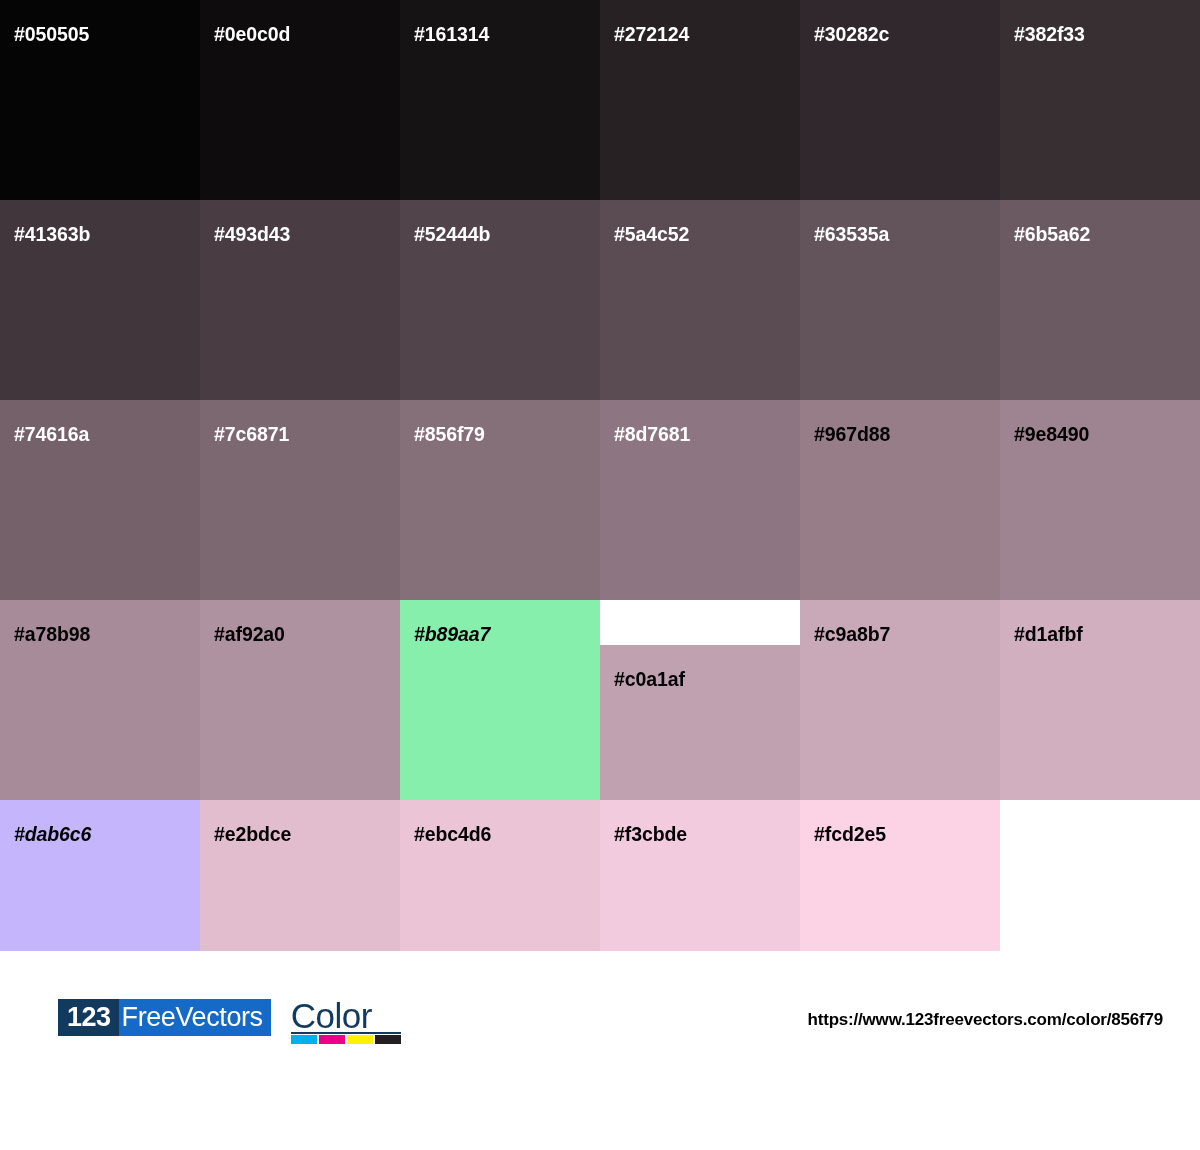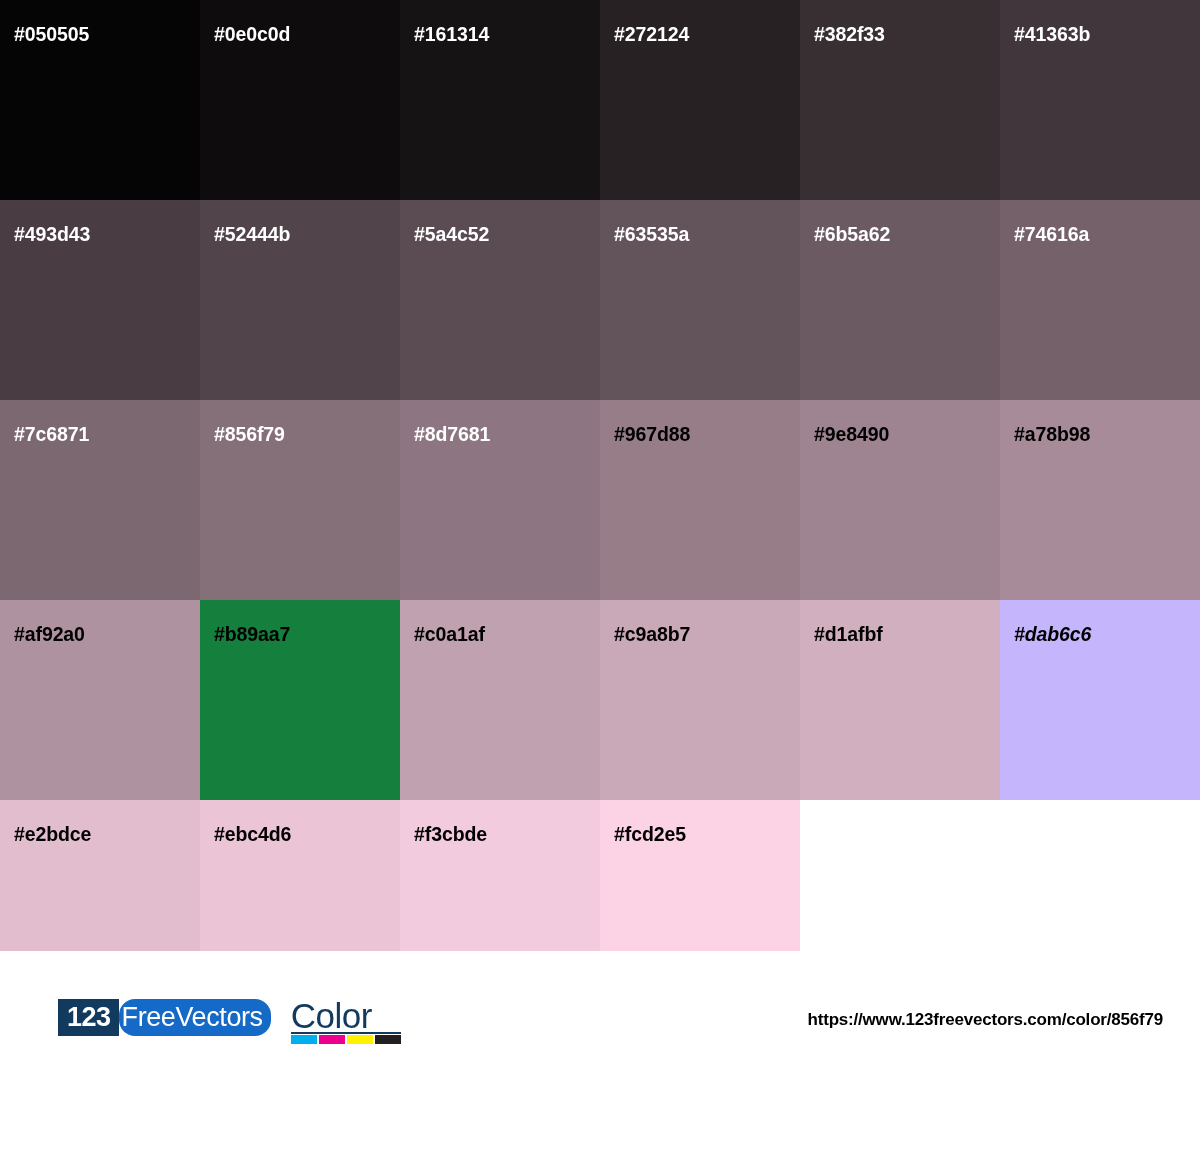--- a/index.html
+++ b/index.html
@@ -189,20 +189,23 @@
       </div>
       <div class="swatch light-text" style="background: rgb(14, 12, 13);">
         <span class="swatch-label">#0e0c0d</span>
       </div>
       <div class="swatch light-text" style="background: rgb(22, 19, 20);">
         <span class="swatch-label">#161314</span>
       </div>
       <div class="swatch light-text" style="background: rgb(39, 33, 36);">
         <span class="swatch-label">#272124</span>
       </div>
+      <div class="swatch light-text" style="background: rgb(48, 40, 44);">
+        <span class="swatch-label">#30282c</span>
+      </div>
       <div class="swatch light-text" style="background: rgb(56, 47, 51);">
         <span class="swatch-label">#382f33</span>
       </div>
       <div class="swatch light-text" style="background: rgb(65, 54, 59);">
         <span class="swatch-label">#41363b</span>
       </div>
       <div class="swatch light-text" style="background: rgb(73, 61, 67);">
         <span class="swatch-label">#493d43</span>
       </div>
       <div class="swatch light-text" style="background: rgb(82, 68, 75);">
@@ -234,24 +237,24 @@
       </div>
       <div class="swatch dark-text" style="background: rgb(158, 132, 144);">
         <span class="swatch-label">#9e8490</span>
       </div>
       <div class="swatch dark-text" style="background: rgb(167, 139, 152);">
         <span class="swatch-label">#a78b98</span>
       </div>
       <div class="swatch dark-text" style="background: rgb(175, 146, 160);">
         <span class="swatch-label">#af92a0</span>
       </div>
-      <div class="swatch dark-text" style="background: #15803d;">
+      <div class="swatch dark-text" style="background: #86efac; font-style: italic;">
         <span class="swatch-label">#b89aa7</span>
       </div>
-      <div class="swatch dark-text" style="background: rgb(192, 161, 175);">
+      <div class="swatch dark-text" style="background: rgb(192, 161, 175); margin-top: 45px;">
         <span class="swatch-label">#c0a1af</span>
       </div>
       <div class="swatch dark-text" style="background: rgb(201, 168, 183);">
         <span class="swatch-label">#c9a8b7</span>
       </div>
       <div class="swatch dark-text" style="background: rgb(209, 175, 191);">
         <span class="swatch-label">#d1afbf</span>
       </div>
       <div class="swatch dark-text" style="background: #c4b5fd; font-style: italic;">
         <span class="swatch-label">#dab6c6</span>
@@ -271,21 +274,21 @@
     </div>
 
   <div id="divider-gap"></div>
   <div id="divider-bar" style="background: rgb(102, 102, 102);"></div>
 
   <div id="footer">
 
     <div id="brand-logo">
       <div class="logo-wordmark">
         <span class="logo-123" style="background: rgb(18, 58, 94);">123</span>
-        <span class="logo-freevectors" style="background: rgb(21, 105, 199); border-radius: 16px;">FreeVectors</span>
+        <span class="logo-freevectors" style="background: rgb(21, 105, 199);">FreeVectors</span>
       </div>
 
       <div id="logo-color-group">
         <span class="logo-color-text" style="color: rgb(18, 58, 94);">Color</span>
         <div class="logo-color-rule" style="background: rgb(18, 58, 94);"></div>
         <div class="cmyk-bars">
           <div class="cmyk-bar cmyk-c" style="background: rgb(0, 176, 236);"></div>
           <div class="cmyk-bar cmyk-m" style="background: rgb(236, 0, 140);"></div>
           <div class="cmyk-bar cmyk-y" style="background: rgb(255, 242, 0);"></div>
           <div class="cmyk-bar cmyk-k" style="background: rgb(35, 31, 32);"></div>

